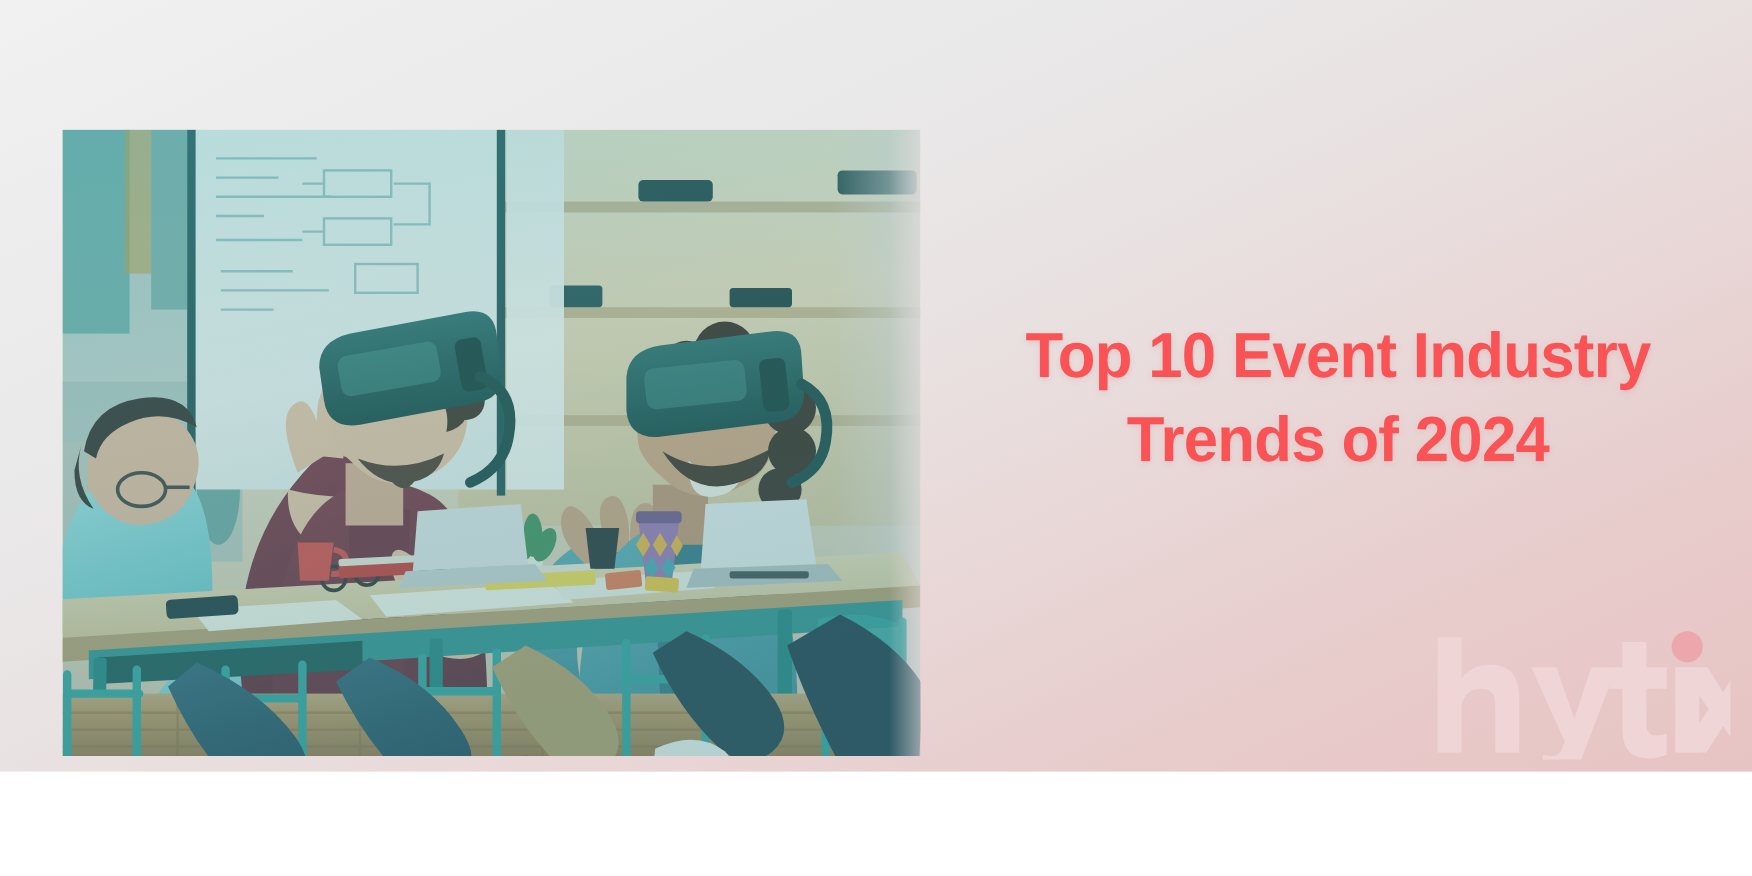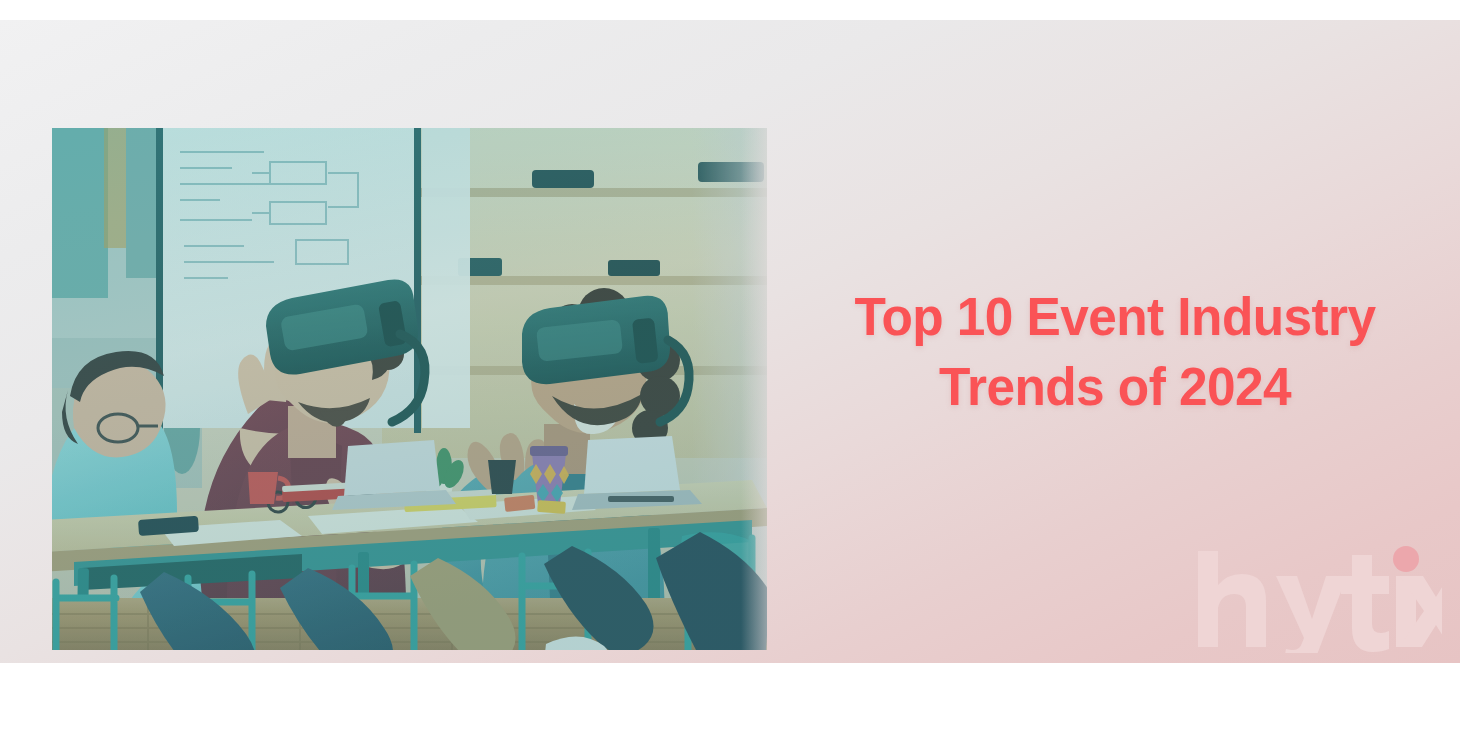--- a/index.html
+++ b/index.html
@@ -22,21 +22,20 @@
       linear-gradient(155deg,
         #f1f1f2 0%,
         #ececed 18%,
         #eae9ea 32%,
         #e9e2e2 48%,
         #e9d9d9 62%,
         #e8cfcf 76%,
         #e8c8c8 88%,
         #e7c4c4 100%);
     overflow: hidden;
-    margin-top: 20px;
   }
 
   
   #photo-frame {
     position: absolute;
     left: 52px;
     top: 108px;
     width: 715px;
     height: 522px;
     overflow: hidden;

